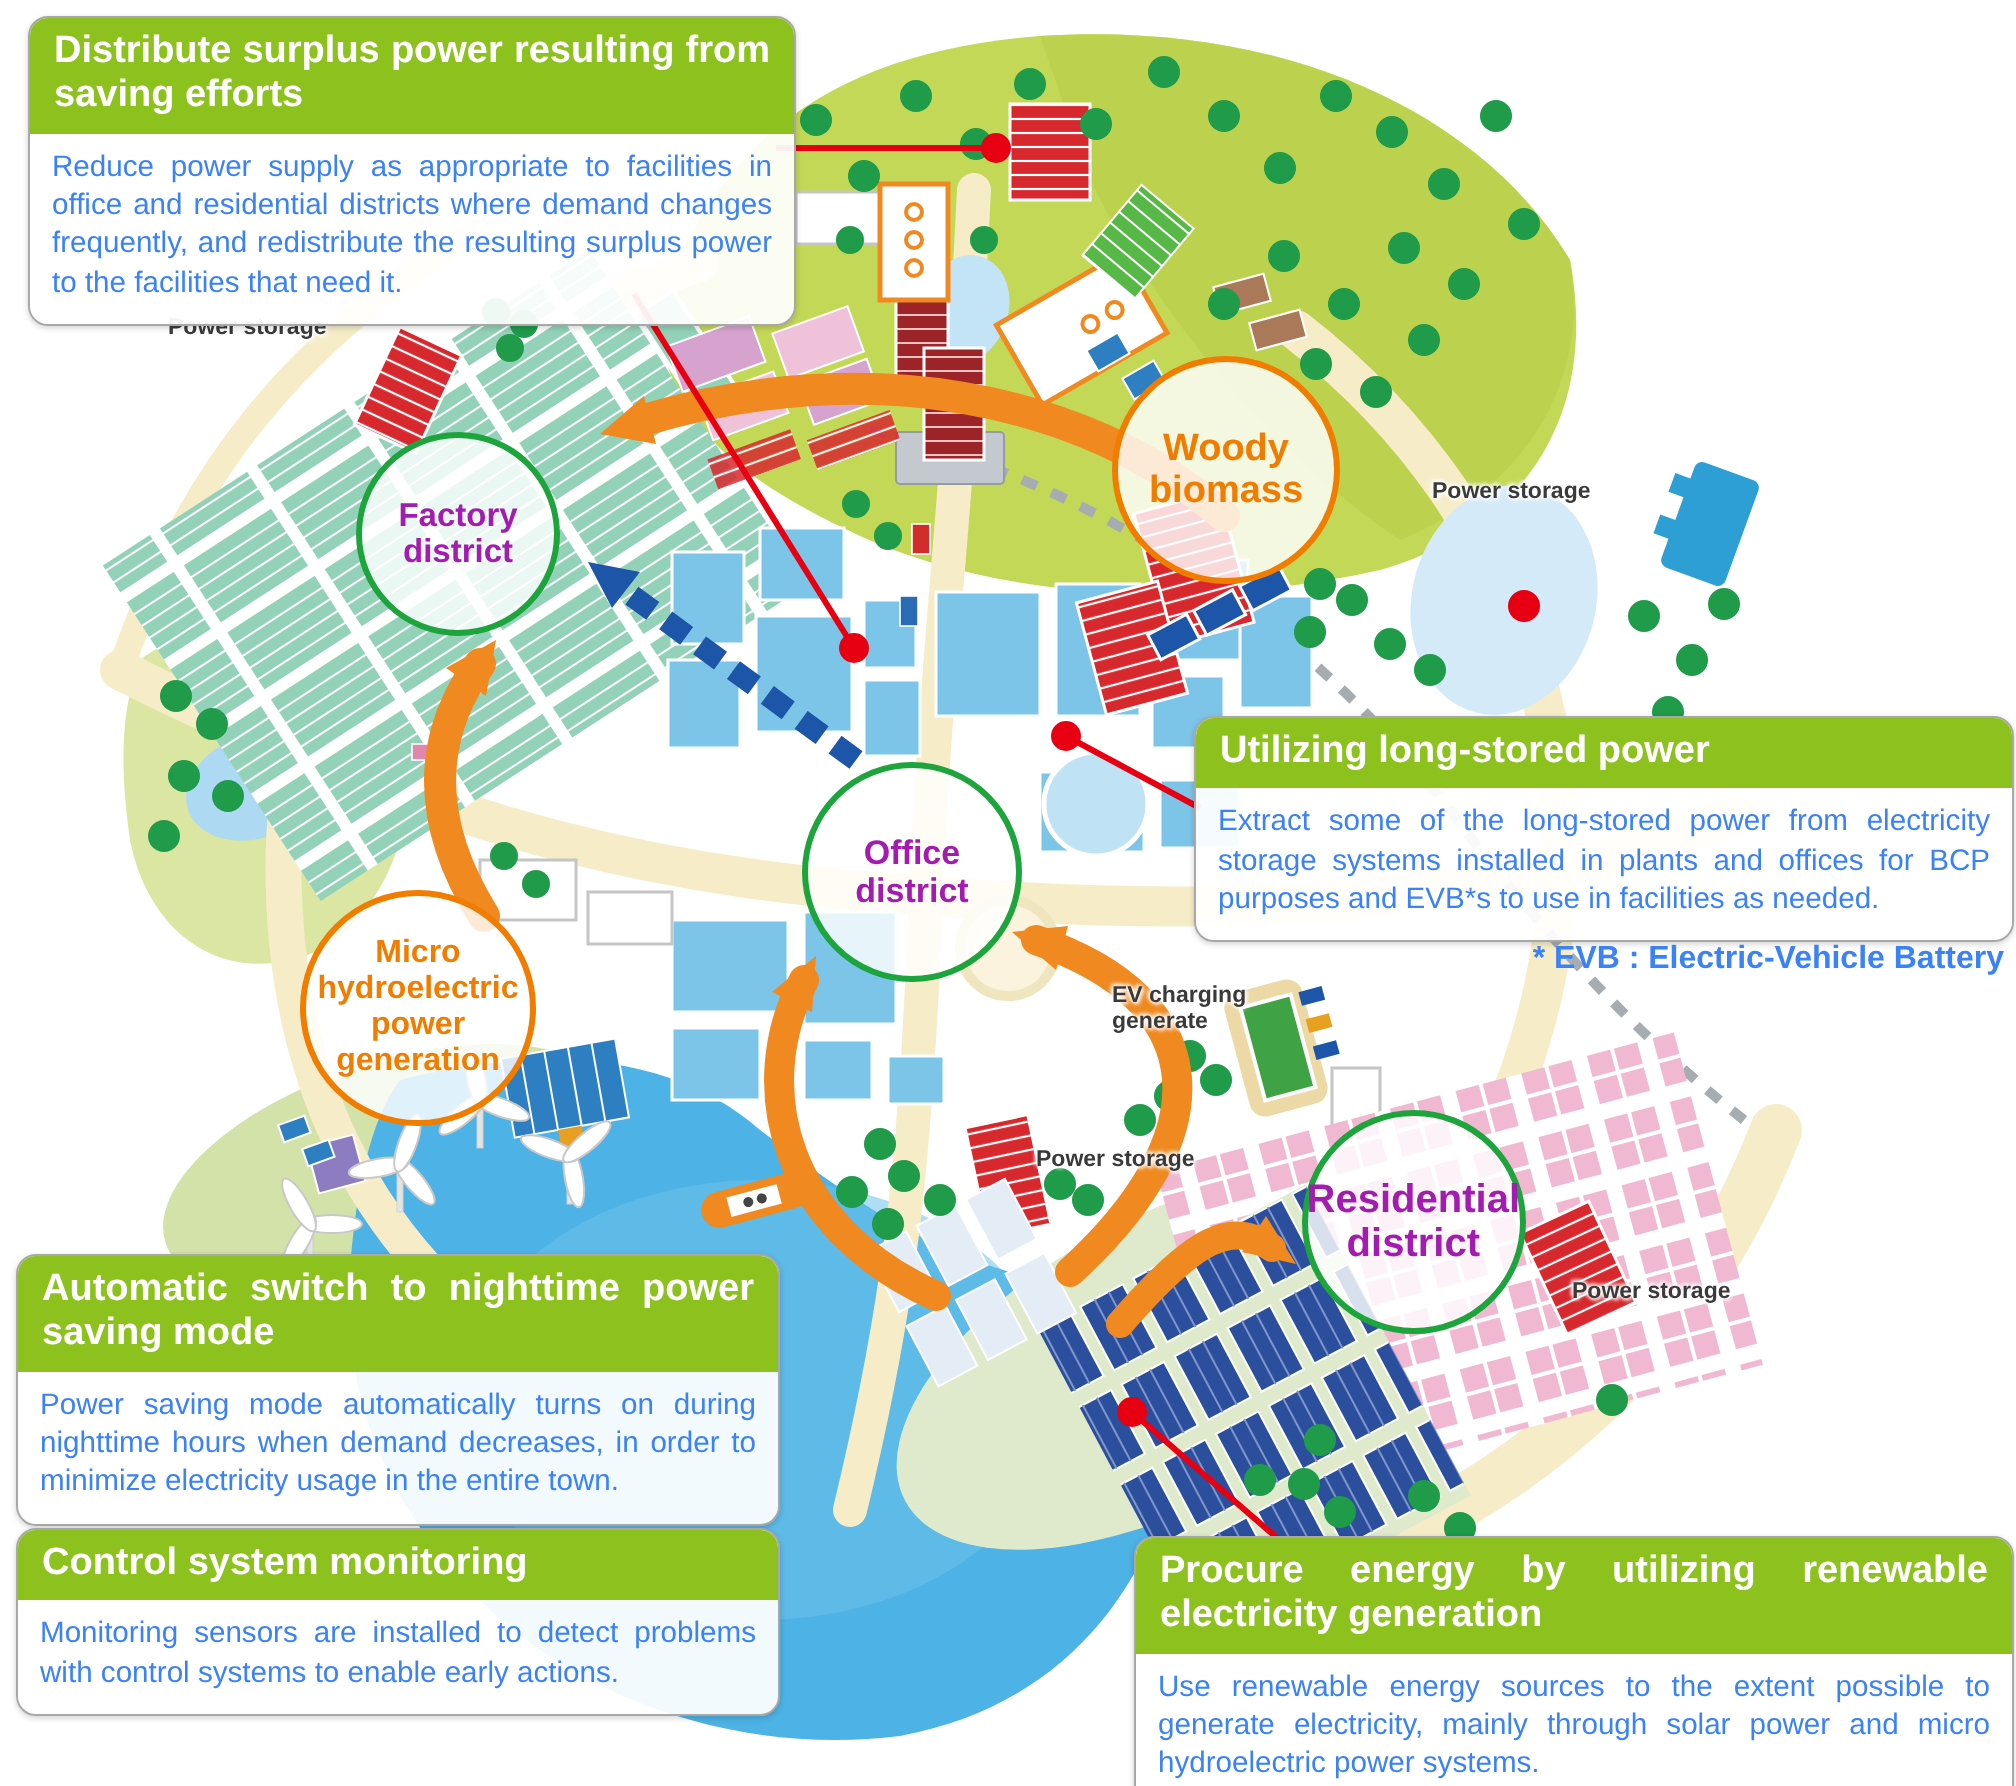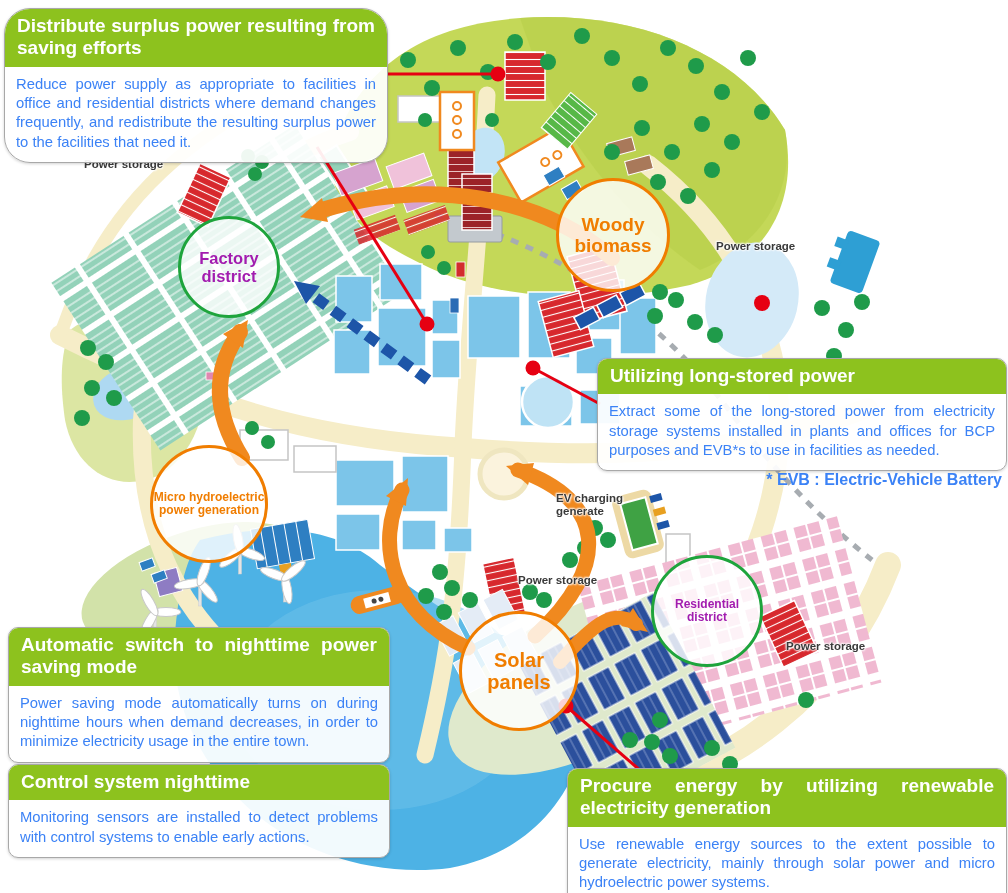--- a/index.html
+++ b/index.html
@@ -358,57 +358,57 @@
         <circle cx="533" cy="368" r="7.5" stroke="none"></circle>
     <line x1="566" y1="706" x2="642" y2="772"></line>
         <circle cx="566" cy="706" r="7.5" stroke="none"></circle>
     <circle cx="762" cy="303" r="8" stroke="none"></circle>
   </g>
 </svg>
 
 <div class="circle green" style="left:178px;top:216px;width:96px;height:96px;font-size:16.5px;">
   <span>Factory district</span>
 </div>
-<div class="circle green" style="left:651px;top:555px;width:106px;height:106px;font-size:12px;">
+<div class="circle green" style="left:401px;top:381px;width:104px;height:104px;font-size:17px;">
+  <span>Office district</span>
+</div>
+<div class="circle green" style="left:651px;top:555px;width:106px;height:106px;font-size:20px;">
   <span>Residential district</span>
 </div>
 <div class="circle orange" style="left:556px;top:178px;width:108px;height:108px;font-size:19px;">
   <span>Woody biomass</span>
 </div>
-<div class="circle orange" style="left:150px;top:445px;width:112px;height:112px;font-size:12px;">
+<div class="circle orange" style="left:150px;top:445px;width:112px;height:112px;font-size:16px;">
   <span>Micro hydroelectric power generation</span>
-</div>
-<div class="circle orange" style="left:459px;top:611px;width:114px;height:114px;font-size:20px;">
-  <span>Solar panels</span>
 </div>
 
 <div class="maplabel" style="left:84px;top:158px;">Power storage</div>
 <div class="maplabel" style="left:716px;top:240px;">Power storage</div>
 <div class="maplabel" style="left:518px;top:574px;">Power storage</div>
 <div class="maplabel" style="left:786px;top:640px;">Power storage</div>
 <div class="maplabel wrap" style="left:556px;top:492px;">EV charging generate</div>
 
-<div class="callout" style="left:4px;top:8px;width:382px;border-radius:26px;">
+<div class="callout" style="left:14px;top:8px;width:382px;">
   <div class="bar">Distribute surplus power resulting from saving efforts</div>
   <div class="body">Reduce power supply as appropriate to facilities in office and residential districts where demand changes frequently, and redistribute the resulting surplus power to the facilities that need it.</div>
 </div>
 
 <div class="callout" style="left:597px;top:358px;width:408px;">
   <div class="bar">Utilizing long-stored power</div>
   <div class="body">Extract some of the long-stored power from electricity storage systems installed in plants and offices for BCP purposes and EVB*s to use in facilities as needed.</div>
 </div>
 <div class="footnote" style="right:6px;top:471px;">* EVB : Electric-Vehicle Battery</div>
 
 <div class="callout" style="left:8px;top:627px;width:380px;">
   <div class="bar">Automatic switch to nighttime power saving mode</div>
   <div class="body">Power saving mode automatically turns on during nighttime hours when demand decreases, in order to minimize electricity usage in the entire town.</div>
 </div>
 
 <div class="callout" style="left:8px;top:764px;width:380px;">
-  <div class="bar">Control system nighttime</div>
+  <div class="bar">Control system monitoring</div>
   <div class="body">Monitoring sensors are installed to detect problems with control systems to enable early actions.</div>
 </div>
 
 <div class="callout" style="left:567px;top:768px;width:438px;">
   <div class="bar">Procure energy by utilizing renewable electricity generation</div>
   <div class="body">Use renewable energy sources to the extent possible to generate electricity, mainly through solar power and micro hydroelectric power systems.</div>
 </div>
 
 </div>
 

